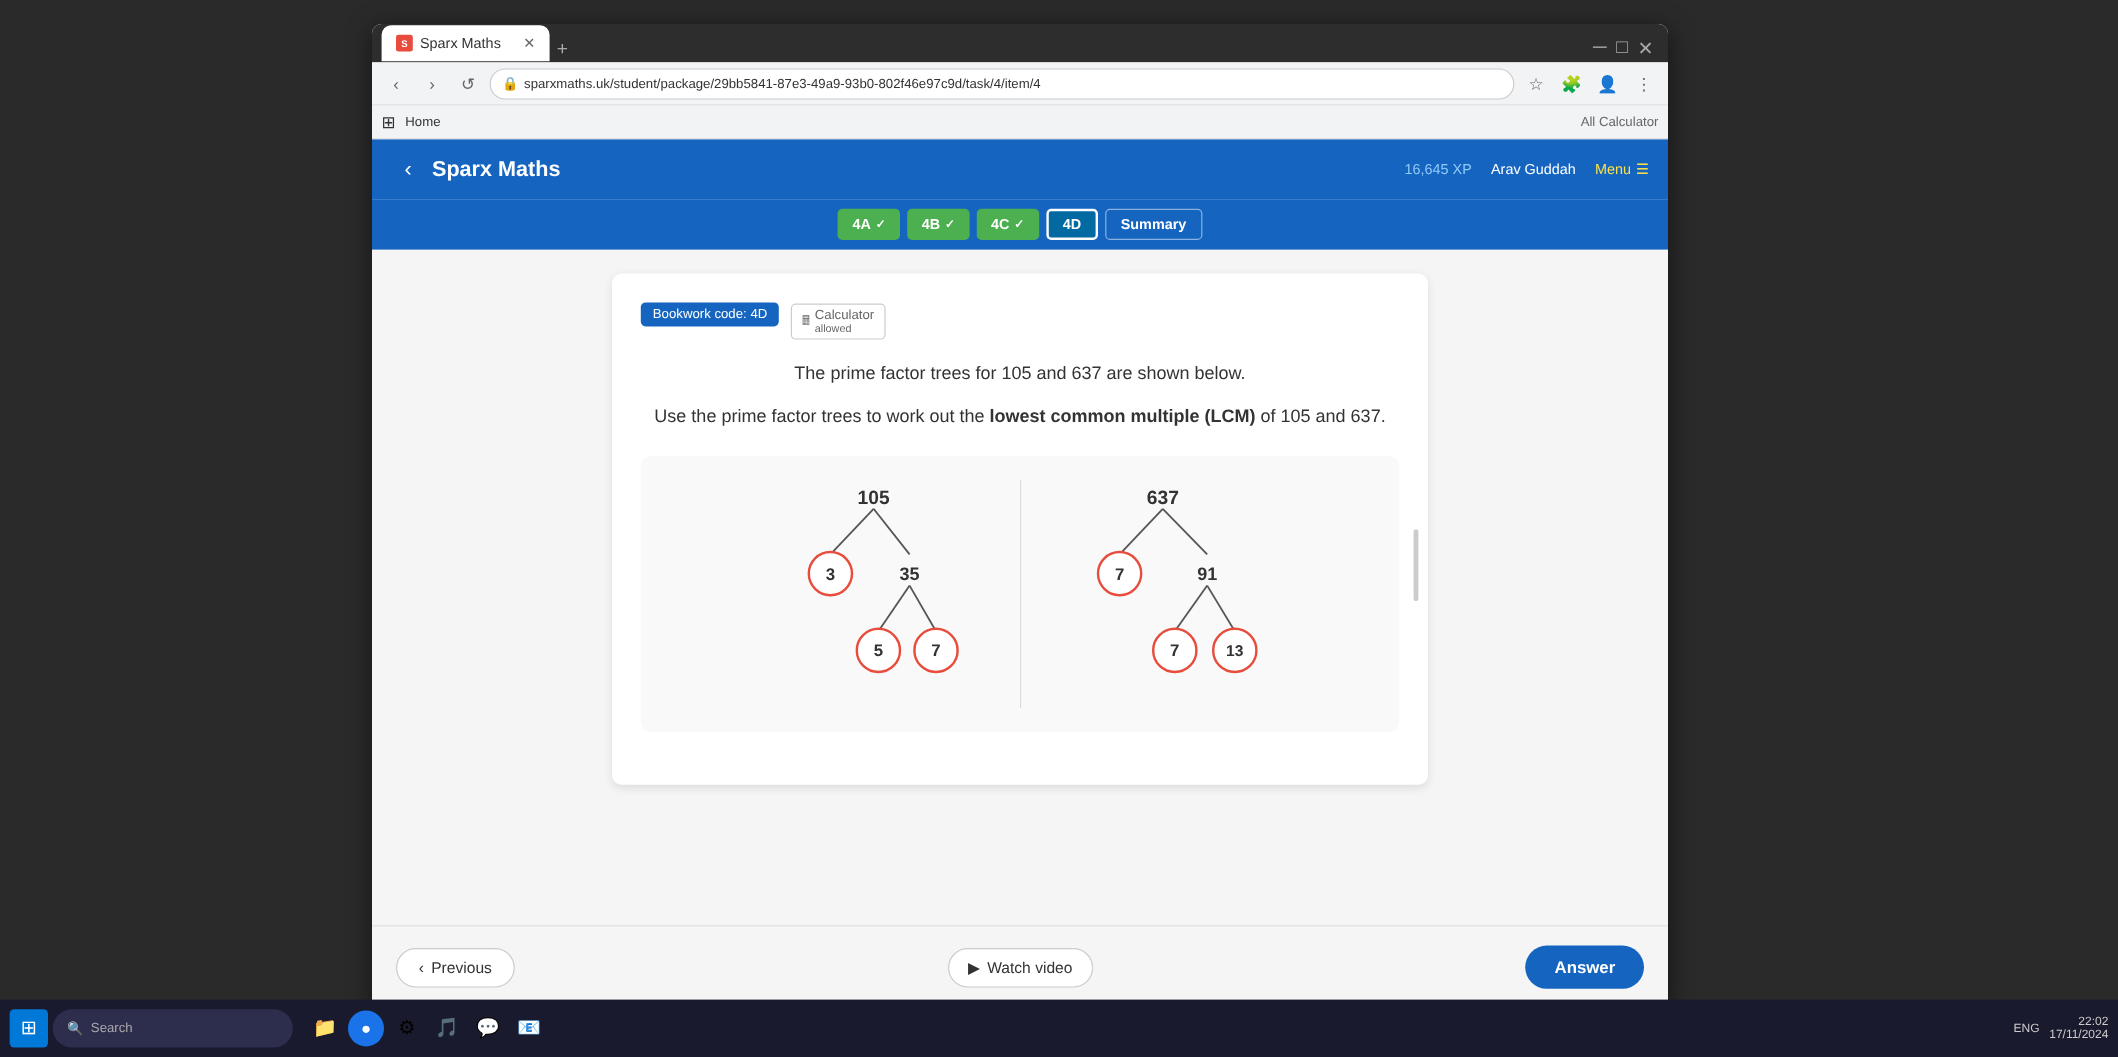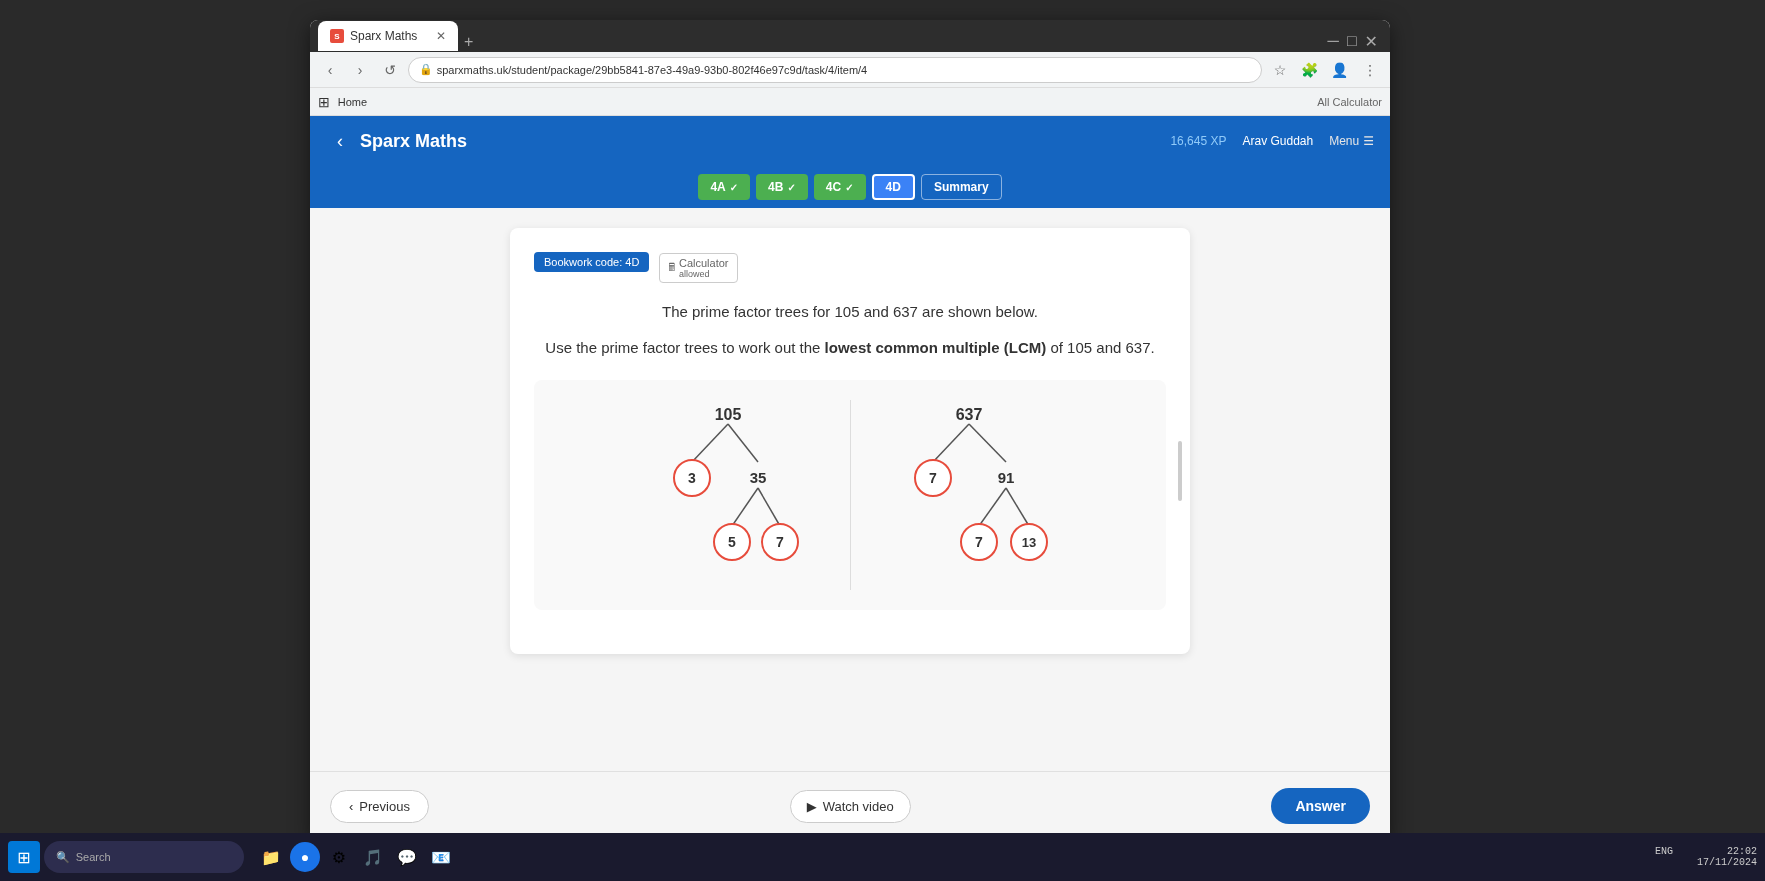--- a/index.html
+++ b/index.html
@@ -170,21 +170,21 @@
     .xp-badge {
       color: #90caf9;
     }
 
     .username {
       color: white;
     }
 
     .menu-btn {
       cursor: pointer;
-      color: #e5e5e5;
+      color: #fde047;
       display: flex;
       align-items: center;
       gap: 4px;
     }
 
     
     .task-tabs {
       background: #1565c0;
       display: flex;
       justify-content: center;
@@ -202,21 +202,21 @@
       align-items: center;
       gap: 4px;
     }
 
     .task-tab.completed {
       background: #4caf50;
       color: white;
     }
 
     .task-tab.active {
-      background: #3b82f6;
+      background: #0369a1;
       color: white;
       border: 2px solid white;
     }
 
     .task-tab.summary {
       background: transparent;
       color: white;
       border: 1px solid rgba(255,255,255,0.5);
     }
 
@@ -408,24 +408,24 @@
       display: flex;
       align-items: center;
       justify-content: center;
       font-size: 16px;
       cursor: pointer;
     }
 
     .taskbar-right {
       margin-left: auto;
       display: flex;
-      gap: 24px;
+      align-items: center;
+      gap: 8px;
       color: #ccc;
       font-size: 10px;
-      font-family: Liberation Mono, monospace;
     }
 
     .time-display {
       text-align: right;
     }
   </style>
 </head>
 <body>
 
 <div class="browser-window">

